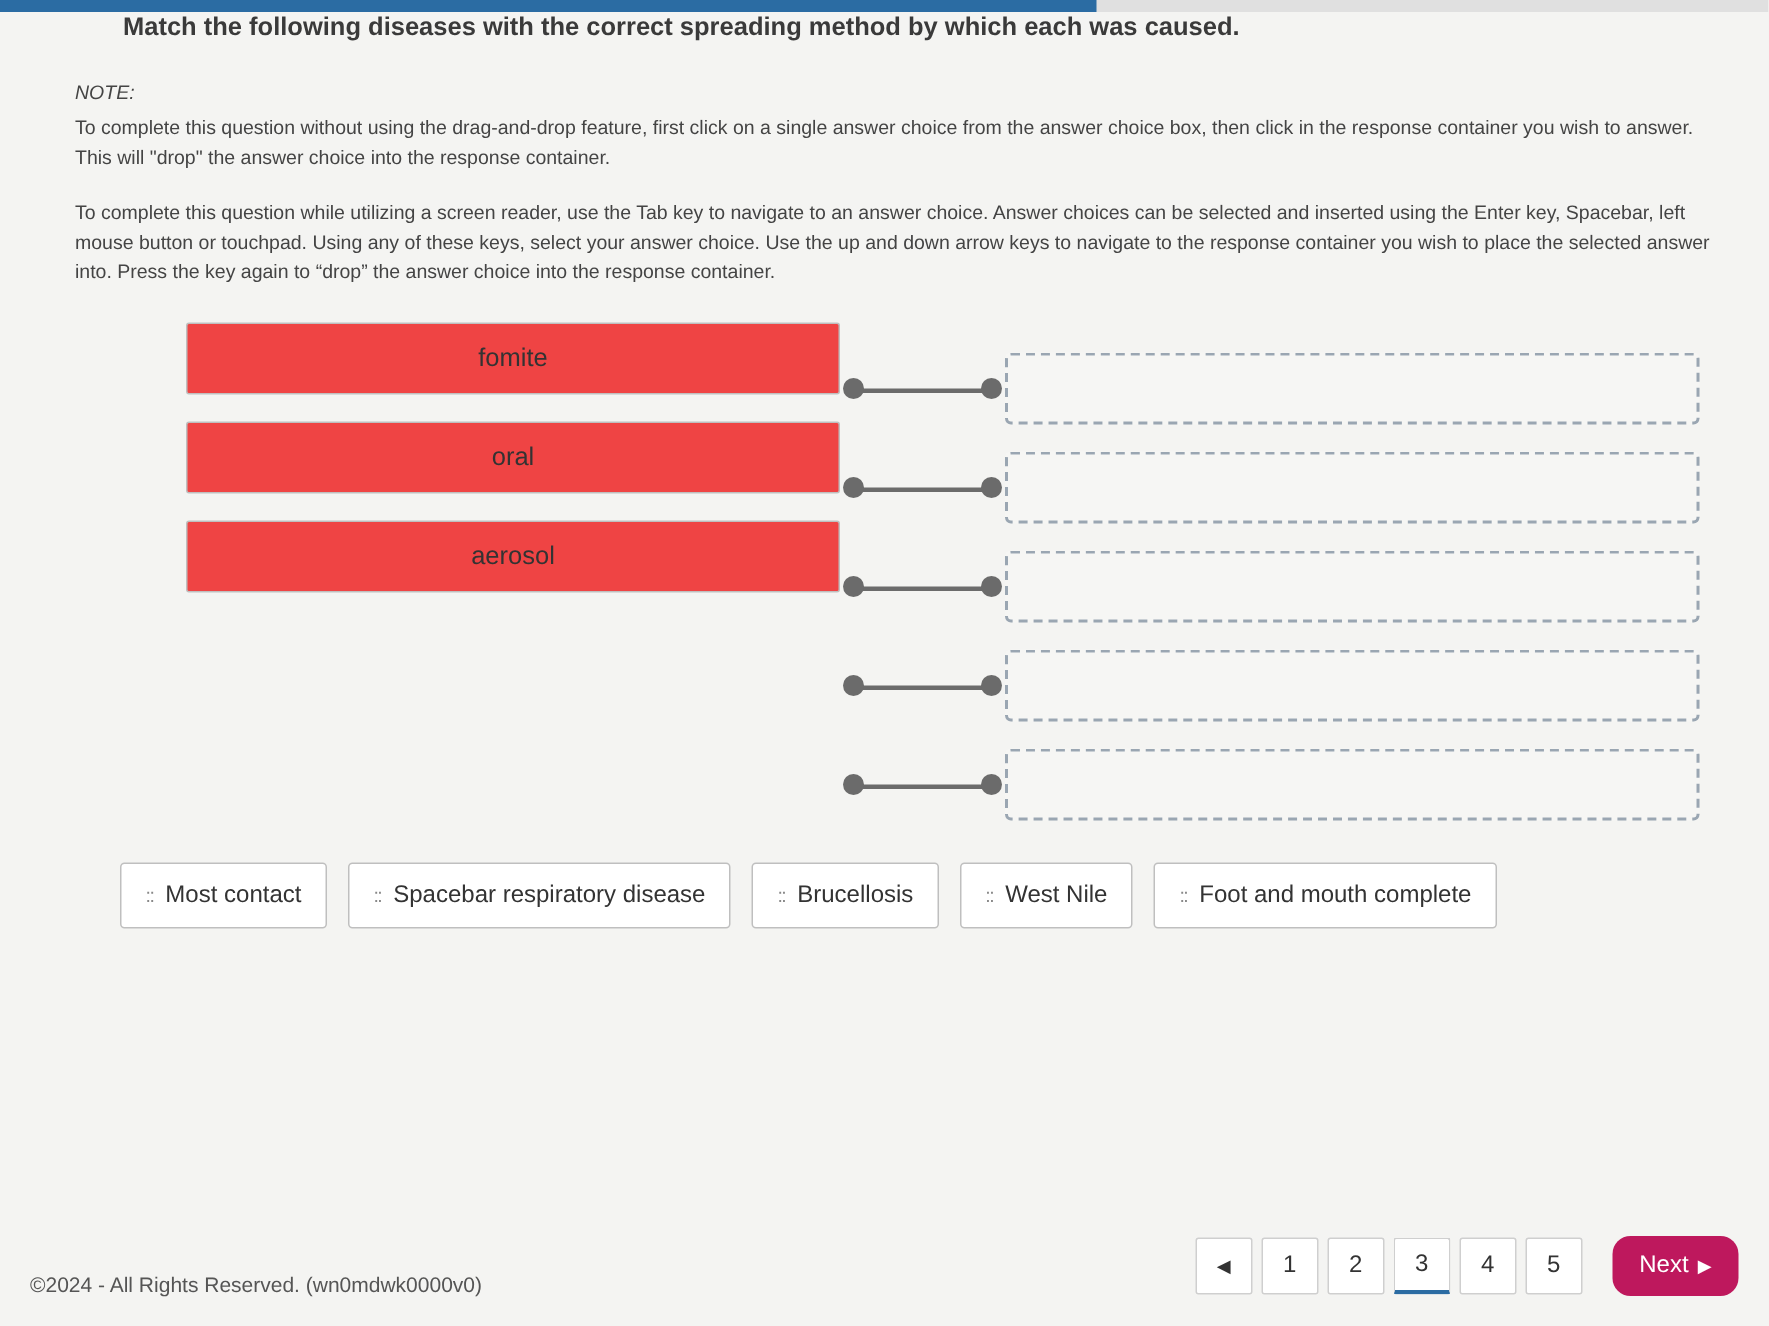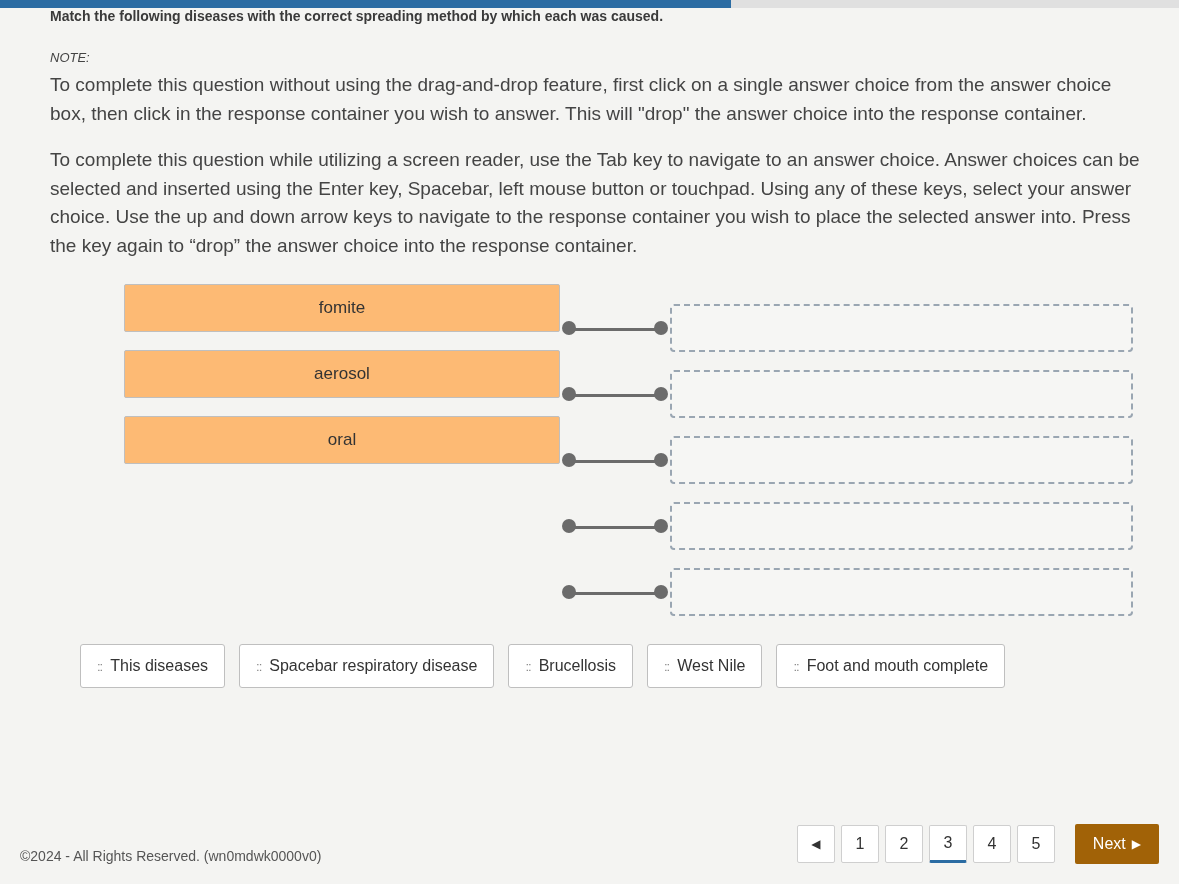--- a/index.html
+++ b/index.html
@@ -20,53 +20,54 @@
   }
   .progress-fill {
     height: 100%;
     background: #2b6ca3;
     width: 62%;
   }
   .content {
     padding: 0 36px 20px 50px;
   }
   .question-title {
-    font-size: 14px;
+    font-size: 17px;
     color: #3a3a3a;
     margin-top: 0;
     margin-bottom: 26px;
+    margin-left: 32px;
   }
   .note-label {
     font-style: italic;
     font-size: 13px;
     color: #444;
     margin-bottom: 6px;
   }
   .note-text {
-    font-size: 19px;
+    font-size: 13px;
     color: #444;
     line-height: 1.5;
     margin-bottom: 18px;
   }
   .matching-area {
     display: flex;
     gap: 0;
     margin-top: 24px;
     margin-left: 30px;
     margin-right: 10px;
   }
   .left-col {
     flex: 0 0 480px;
     display: flex;
     flex-direction: column;
     gap: 18px;
   }
   .prompt-box {
     border: 1px solid #bfbfbf;
-    background: #fdba74;
+    background: #ef4444;
     height: 48px;
     display: flex;
     align-items: center;
     justify-content: center;
     font-size: 17px;
     color: #333;
     border-radius: 2px;
     margin-left: 44px;
   }
   .middle-col {
@@ -171,31 +172,31 @@
     font-size: 16px;
     color: #333;
     cursor: pointer;
     border-radius: 2px;
   }
   .pager-btn.active {
     border-bottom: 3px solid #2b6ca3;
   }
   .next-btn {
     height: 40px;
-    background: #a16207;
+    background: #be185d;
     color: #fff;
     border: none;
     padding: 0 18px;
     font-size: 16px;
     margin-left: 14px;
     cursor: pointer;
     display: flex;
     align-items: center;
     gap: 6px;
-    border-radius: 2px;
+    border-radius: 12px;
   }
   .tri {
     font-size: 12px;
   }
 </style>
 </head>
 <body>
 
 <div class="progress-bar">
   <div class="progress-fill"></div>
@@ -205,22 +206,22 @@
 
   <h1 class="question-title">Match the following diseases with the correct spreading method by which each was caused.</h1>
 
   <div class="note-label">NOTE:</div>
   <p class="note-text">To complete this question without using the drag-and-drop feature, first click on a single answer choice from the answer choice box, then click in the response container you wish to answer. This will "drop" the answer choice into the response container.</p>
   <p class="note-text">To complete this question while utilizing a screen reader, use the Tab key to navigate to an answer choice. Answer choices can be selected and inserted using the Enter key, Spacebar, left mouse button or touchpad. Using any of these keys, select your answer choice. Use the up and down arrow keys to navigate to the response container you wish to place the selected answer into. Press the key again to “drop” the answer choice into the response container.</p>
 
   <div class="matching-area">
     <div class="left-col">
       <div class="prompt-box">fomite</div>
+      <div class="prompt-box">oral</div>
       <div class="prompt-box">aerosol</div>
-      <div class="prompt-box">oral</div>
     </div>
     <div class="middle-col">
       <div class="connector">
           <span class="dot left"></span>
           <span class="dot right"></span>
         </div>
       <div class="connector">
           <span class="dot left"></span>
           <span class="dot right"></span>
         </div>
@@ -242,21 +243,21 @@
       <div class="drop-zone"></div>
       <div class="drop-zone"></div>
       <div class="drop-zone"></div>
       <div class="drop-zone"></div>
     </div>
   </div>
 
   <div class="answer-bank">
     <div class="answer-chip">
       <span class="grip">::</span>
-      <span>This diseases</span>
+      <span>Most contact</span>
     </div>
     <div class="answer-chip">
       <span class="grip">::</span>
       <span>Spacebar respiratory disease</span>
     </div>
     <div class="answer-chip">
       <span class="grip">::</span>
       <span>Brucellosis</span>
     </div>
     <div class="answer-chip">

